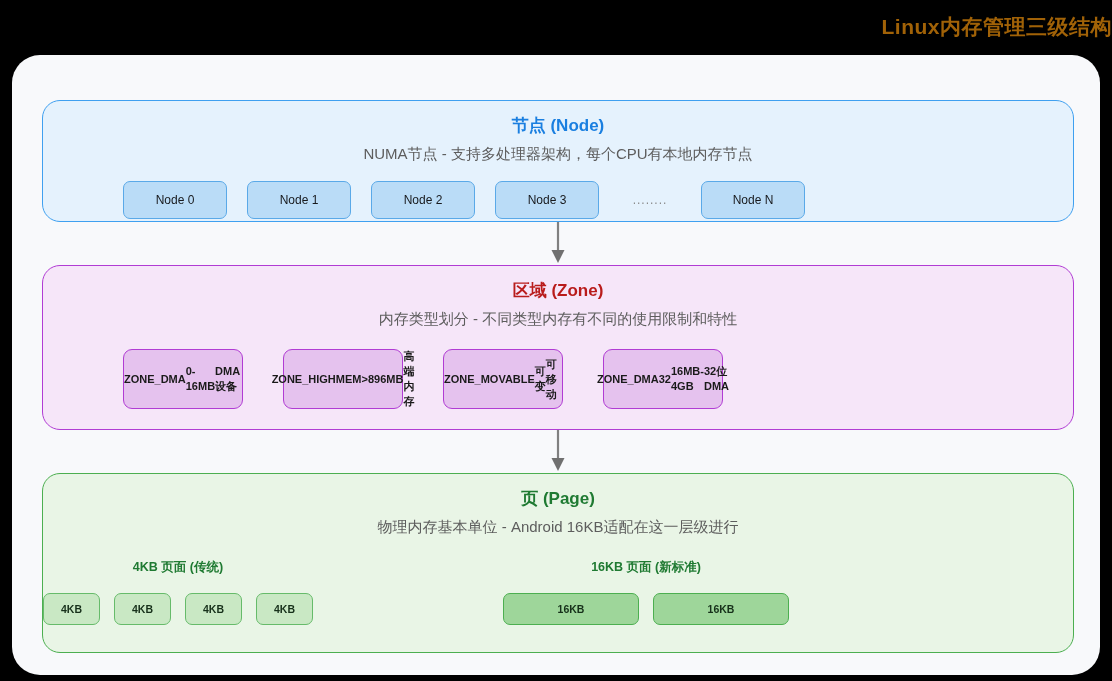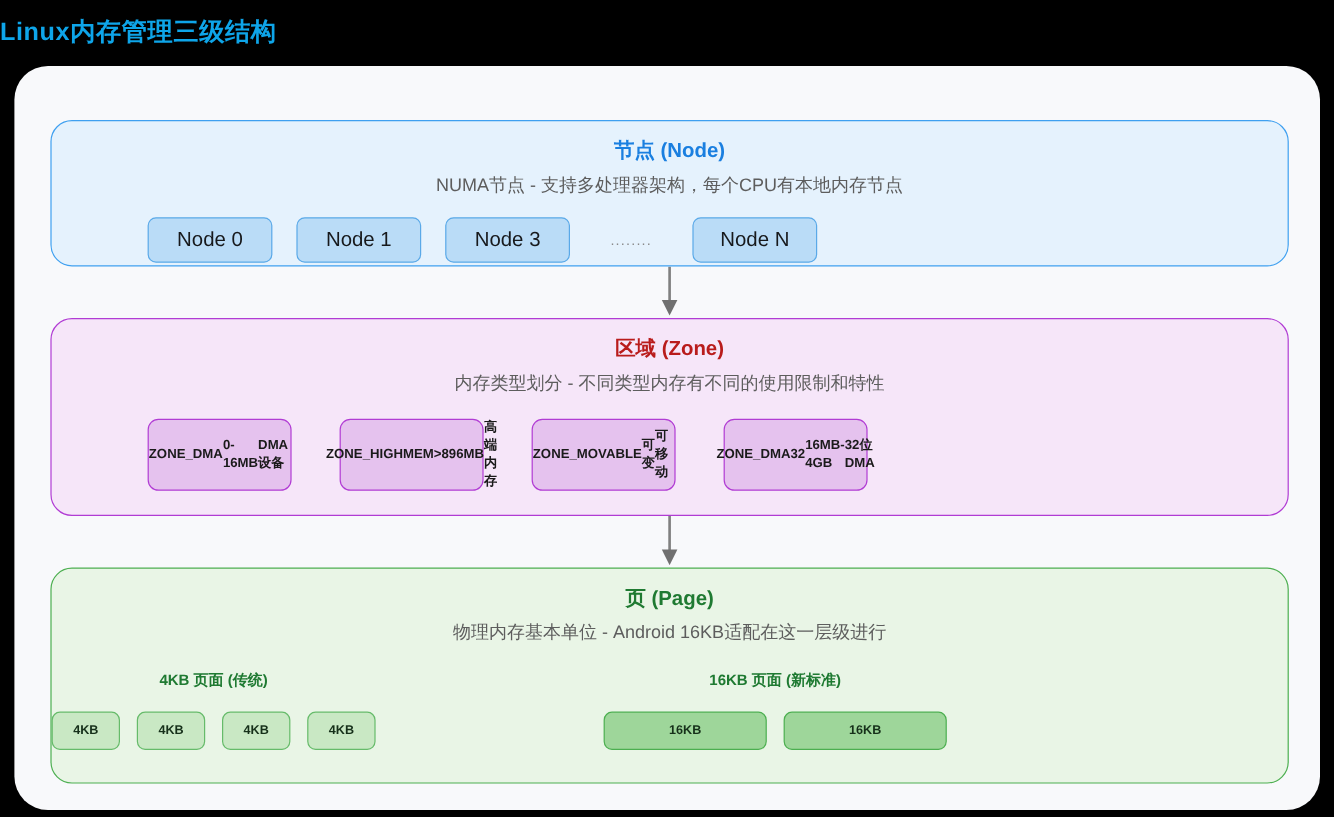--- a/index.html
+++ b/index.html
@@ -6,22 +6,22 @@
 
   body {
     width: 1112px;
     height: 681px;
     background: #000000;
     font-family: "Liberation Sans", "DejaVu Sans", sans-serif;
     overflow: hidden;
   }
 
   .page-title {
-    text-align: left;
-    color: #0ea5e9;
+    text-align: right;
+    color: #a16207;
     font-size: 21px;
     font-weight: bold;
     letter-spacing: 0.5px;
     padding-top: 8px;
     height: 48px;
     line-height: 38px;
   }
 
   .outer-card {
     position: absolute;
@@ -77,21 +77,21 @@
   }
   .node-box {
     width: 104px;
     height: 38px;
     background: #badcf7;
     border: 1.2px solid #5aa9e8;
     border-radius: 7px;
     display: flex;
     align-items: center;
     justify-content: center;
-    font-size: 17px;
+    font-size: 12px;
     color: #17191c;
   }
   .node-ellipsis {
     width: 62px;
     text-align: center;
     color: #8a8a8a;
     font-size: 12px;
     letter-spacing: 1px;
   }
 
@@ -183,20 +183,21 @@
 
 <div class="outer-card">
   <div class="stack">
 
     <div class="level level-node">
       <div class="level-title">节点 (Node)</div>
       <div class="level-sub">NUMA节点 - 支持多处理器架构，每个CPU有本地内存节点</div>
       <div class="node-row">
         <div class="node-box">Node 0</div>
         <div class="node-box">Node 1</div>
+        <div class="node-box">Node 2</div>
         <div class="node-box">Node 3</div>
         <div class="node-ellipsis">........</div>
         <div class="node-box">Node N</div>
       </div>
     </div>
 
     <div class="arrow-wrap">
       <svg width="20" height="43" viewBox="0 0 20 43">
         <line x1="10" y1="0" x2="10" y2="31" stroke="#808080" stroke-width="2.2"></line>
         <polygon points="10,41 3.5,28 16.5,28" fill="#707070"></polygon>

